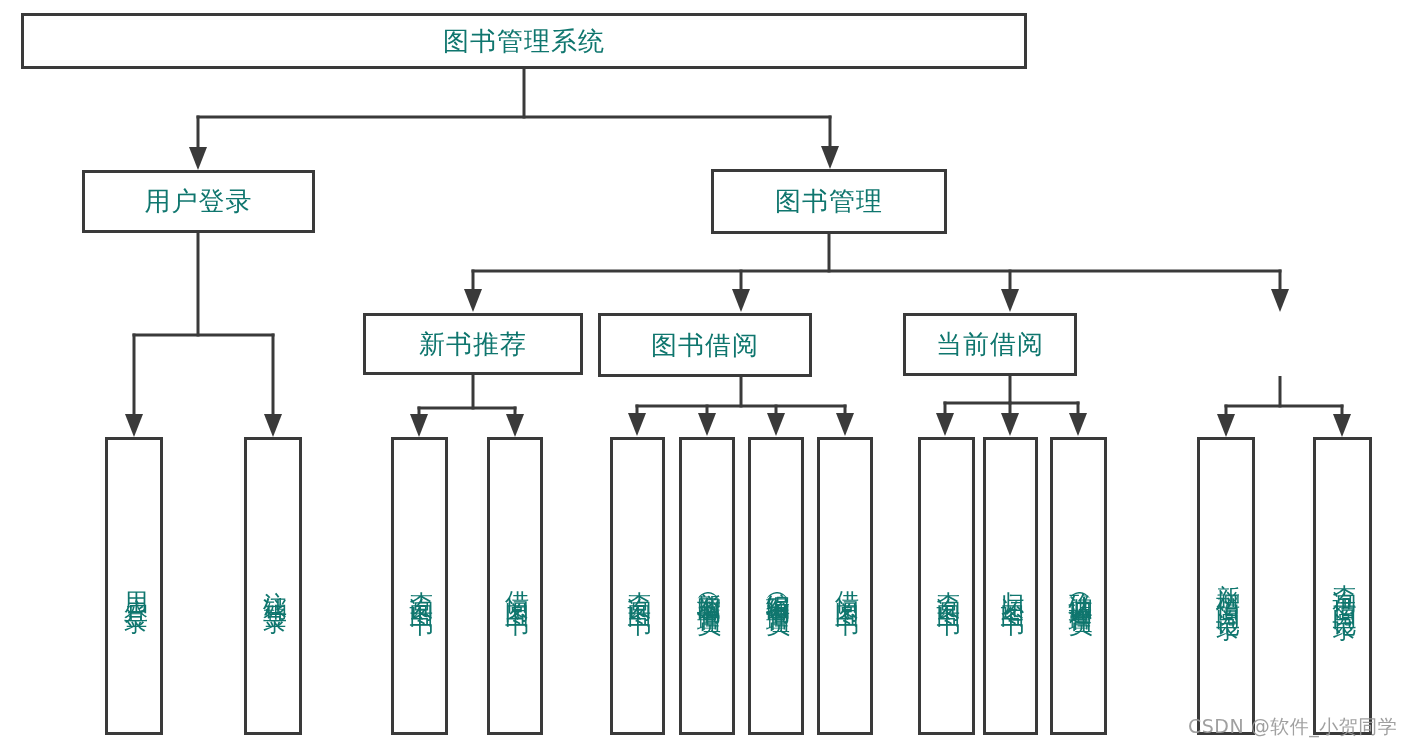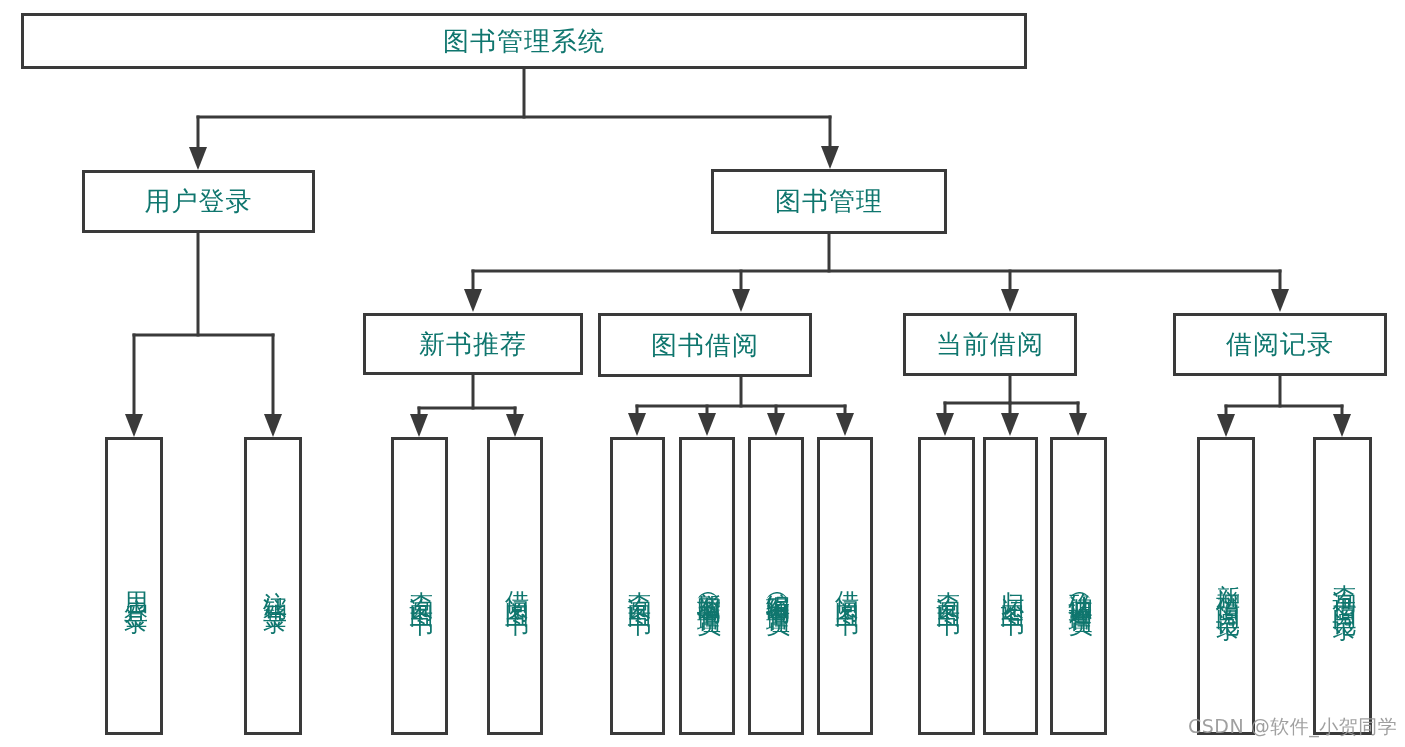--- a/index.html
+++ b/index.html
@@ -98,21 +98,20 @@
   </svg>
 
   <div class="box hbox" style="left:21px;top:13px;width:1006px;height:56px;">图书管理系统</div>
 
   <div class="box hbox" style="left:82px;top:170px;width:233px;height:63px;">用户登录</div>
   <div class="box hbox" style="left:711px;top:169px;width:236px;height:65px;">图书管理</div>
 
   <div class="box hbox" style="left:363px;top:313px;width:220px;height:62px;">新书推荐</div>
   <div class="box hbox" style="left:598px;top:313px;width:214px;height:64px;">图书借阅</div>
   <div class="box hbox" style="left:903px;top:313px;width:174px;height:63px;">当前借阅</div>
-  <div class="box hbox" style="left:1173px;top:313px;width:214px;height:63px;">借阅记录</div>
 
   <div class="box vbox" style="left:105px;top:437px;width:58px;height:298px;">用户登录</div>
   <div class="box vbox" style="left:244px;top:437px;width:58px;height:298px;">注销登录</div>
 
   <div class="box vbox" style="left:391px;top:437px;width:57px;height:298px;">查询图书</div>
   <div class="box vbox" style="left:487px;top:437px;width:56px;height:298px;">借阅图书</div>
 
   <div class="box vbox" style="left:610px;top:437px;width:55px;height:298px;">查询图书</div>
   <div class="box vbox" style="left:679px;top:437px;width:56px;height:298px;letter-spacing:3px;">新增图书（管理员）</div>
   <div class="box vbox" style="left:748px;top:437px;width:56px;height:298px;letter-spacing:3px;">编辑图书（管理员）</div>

